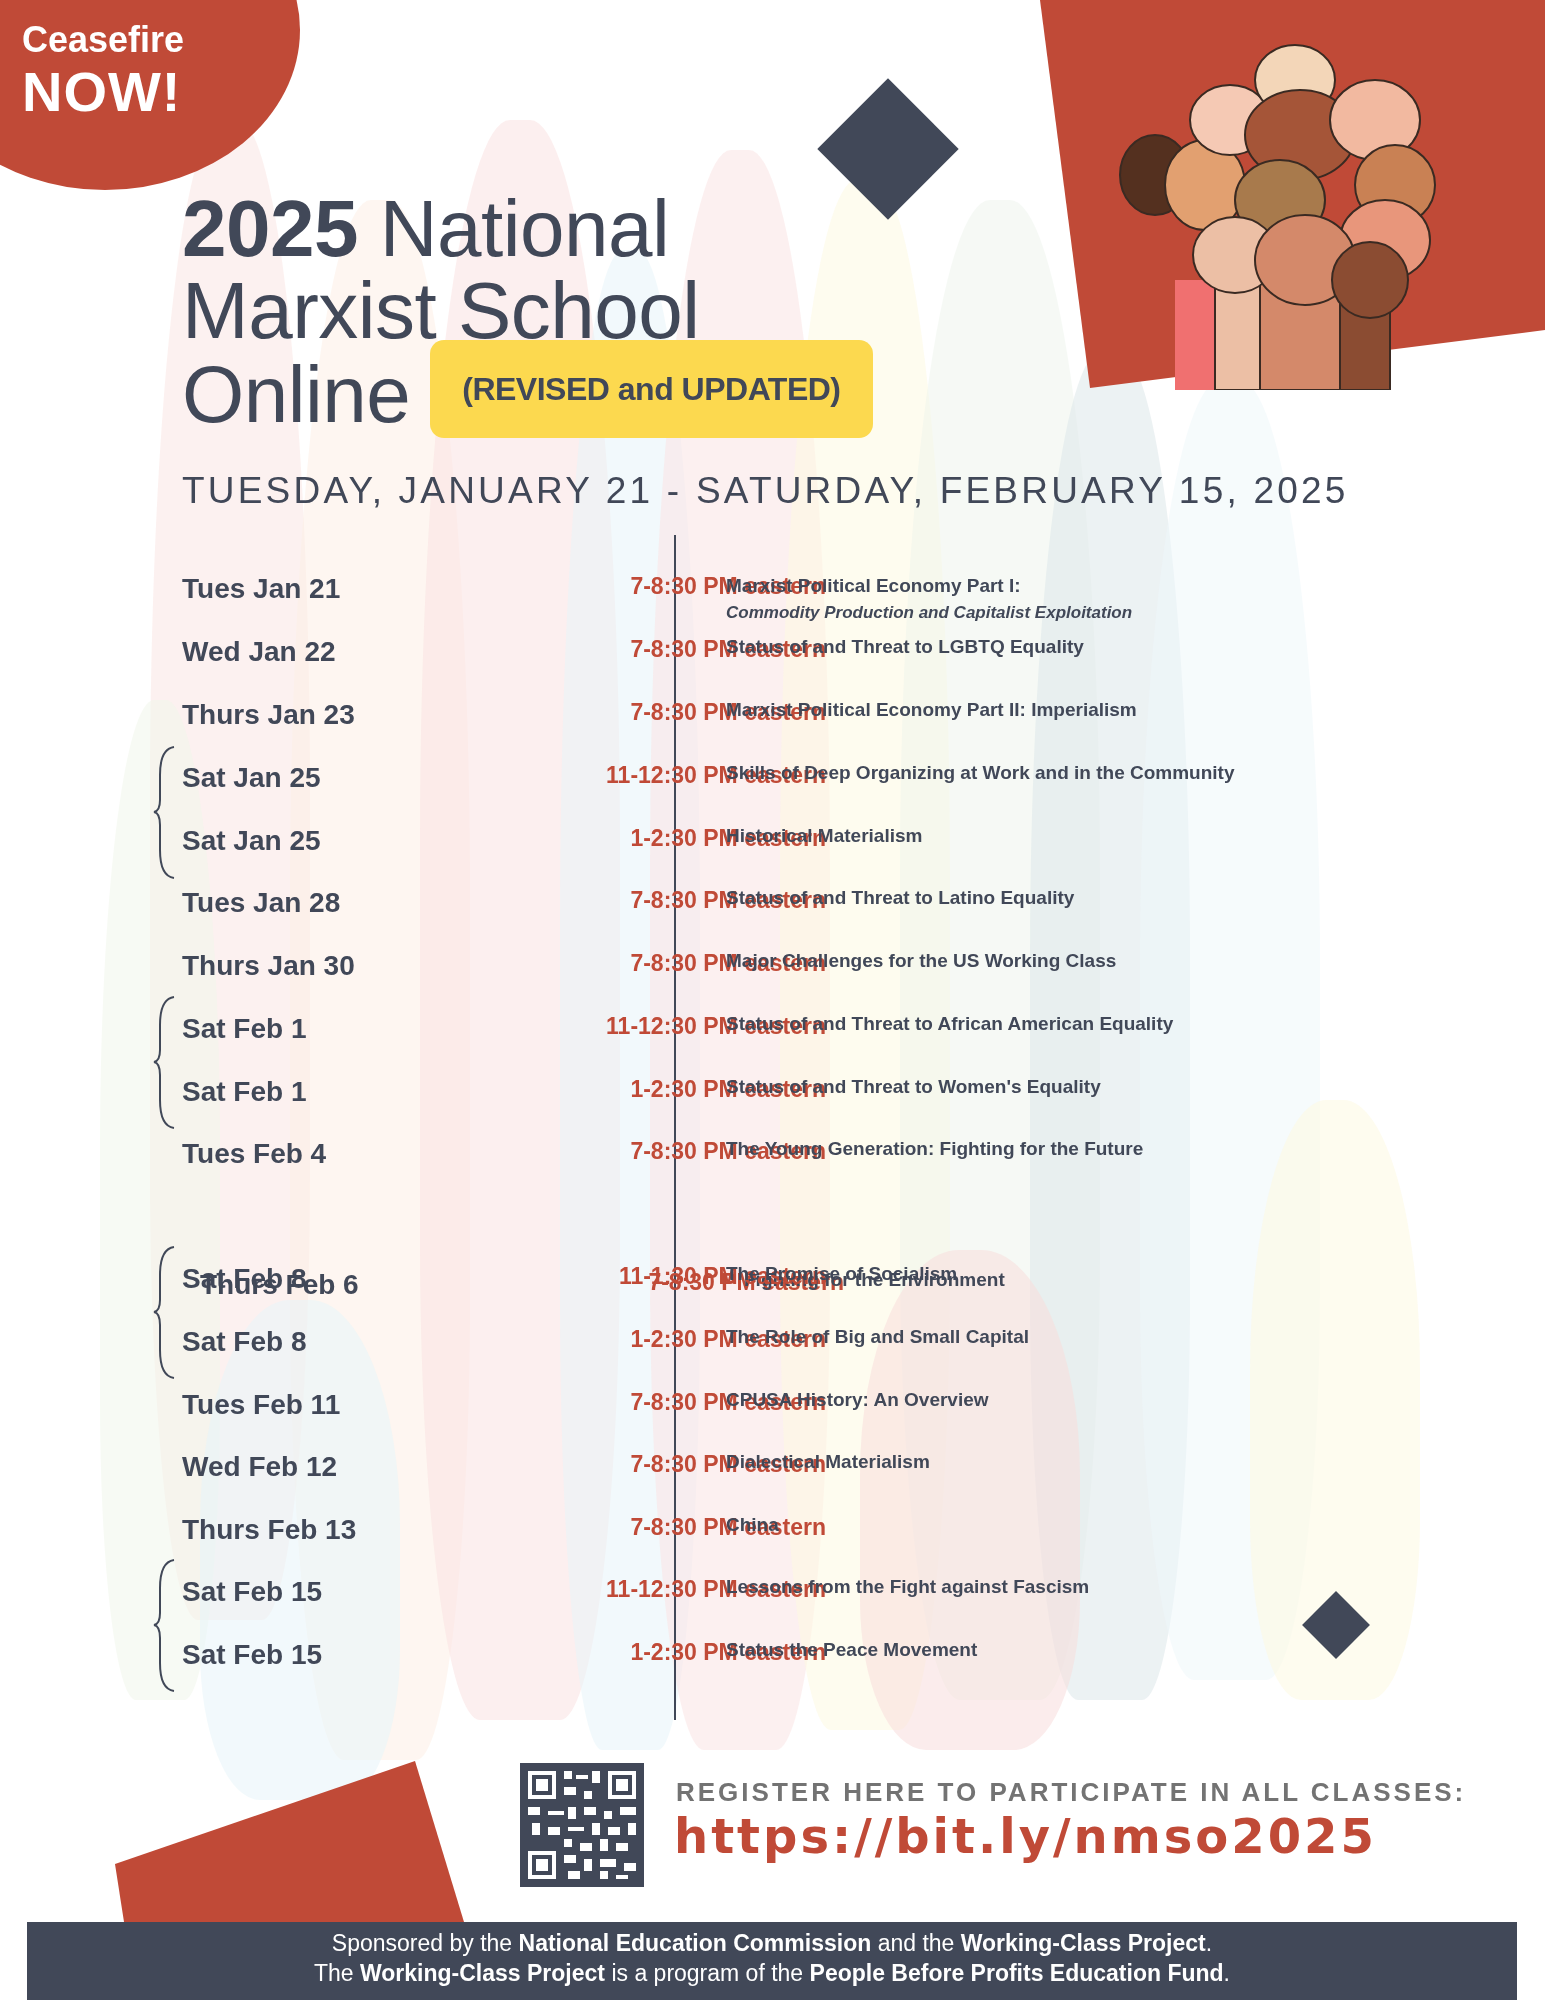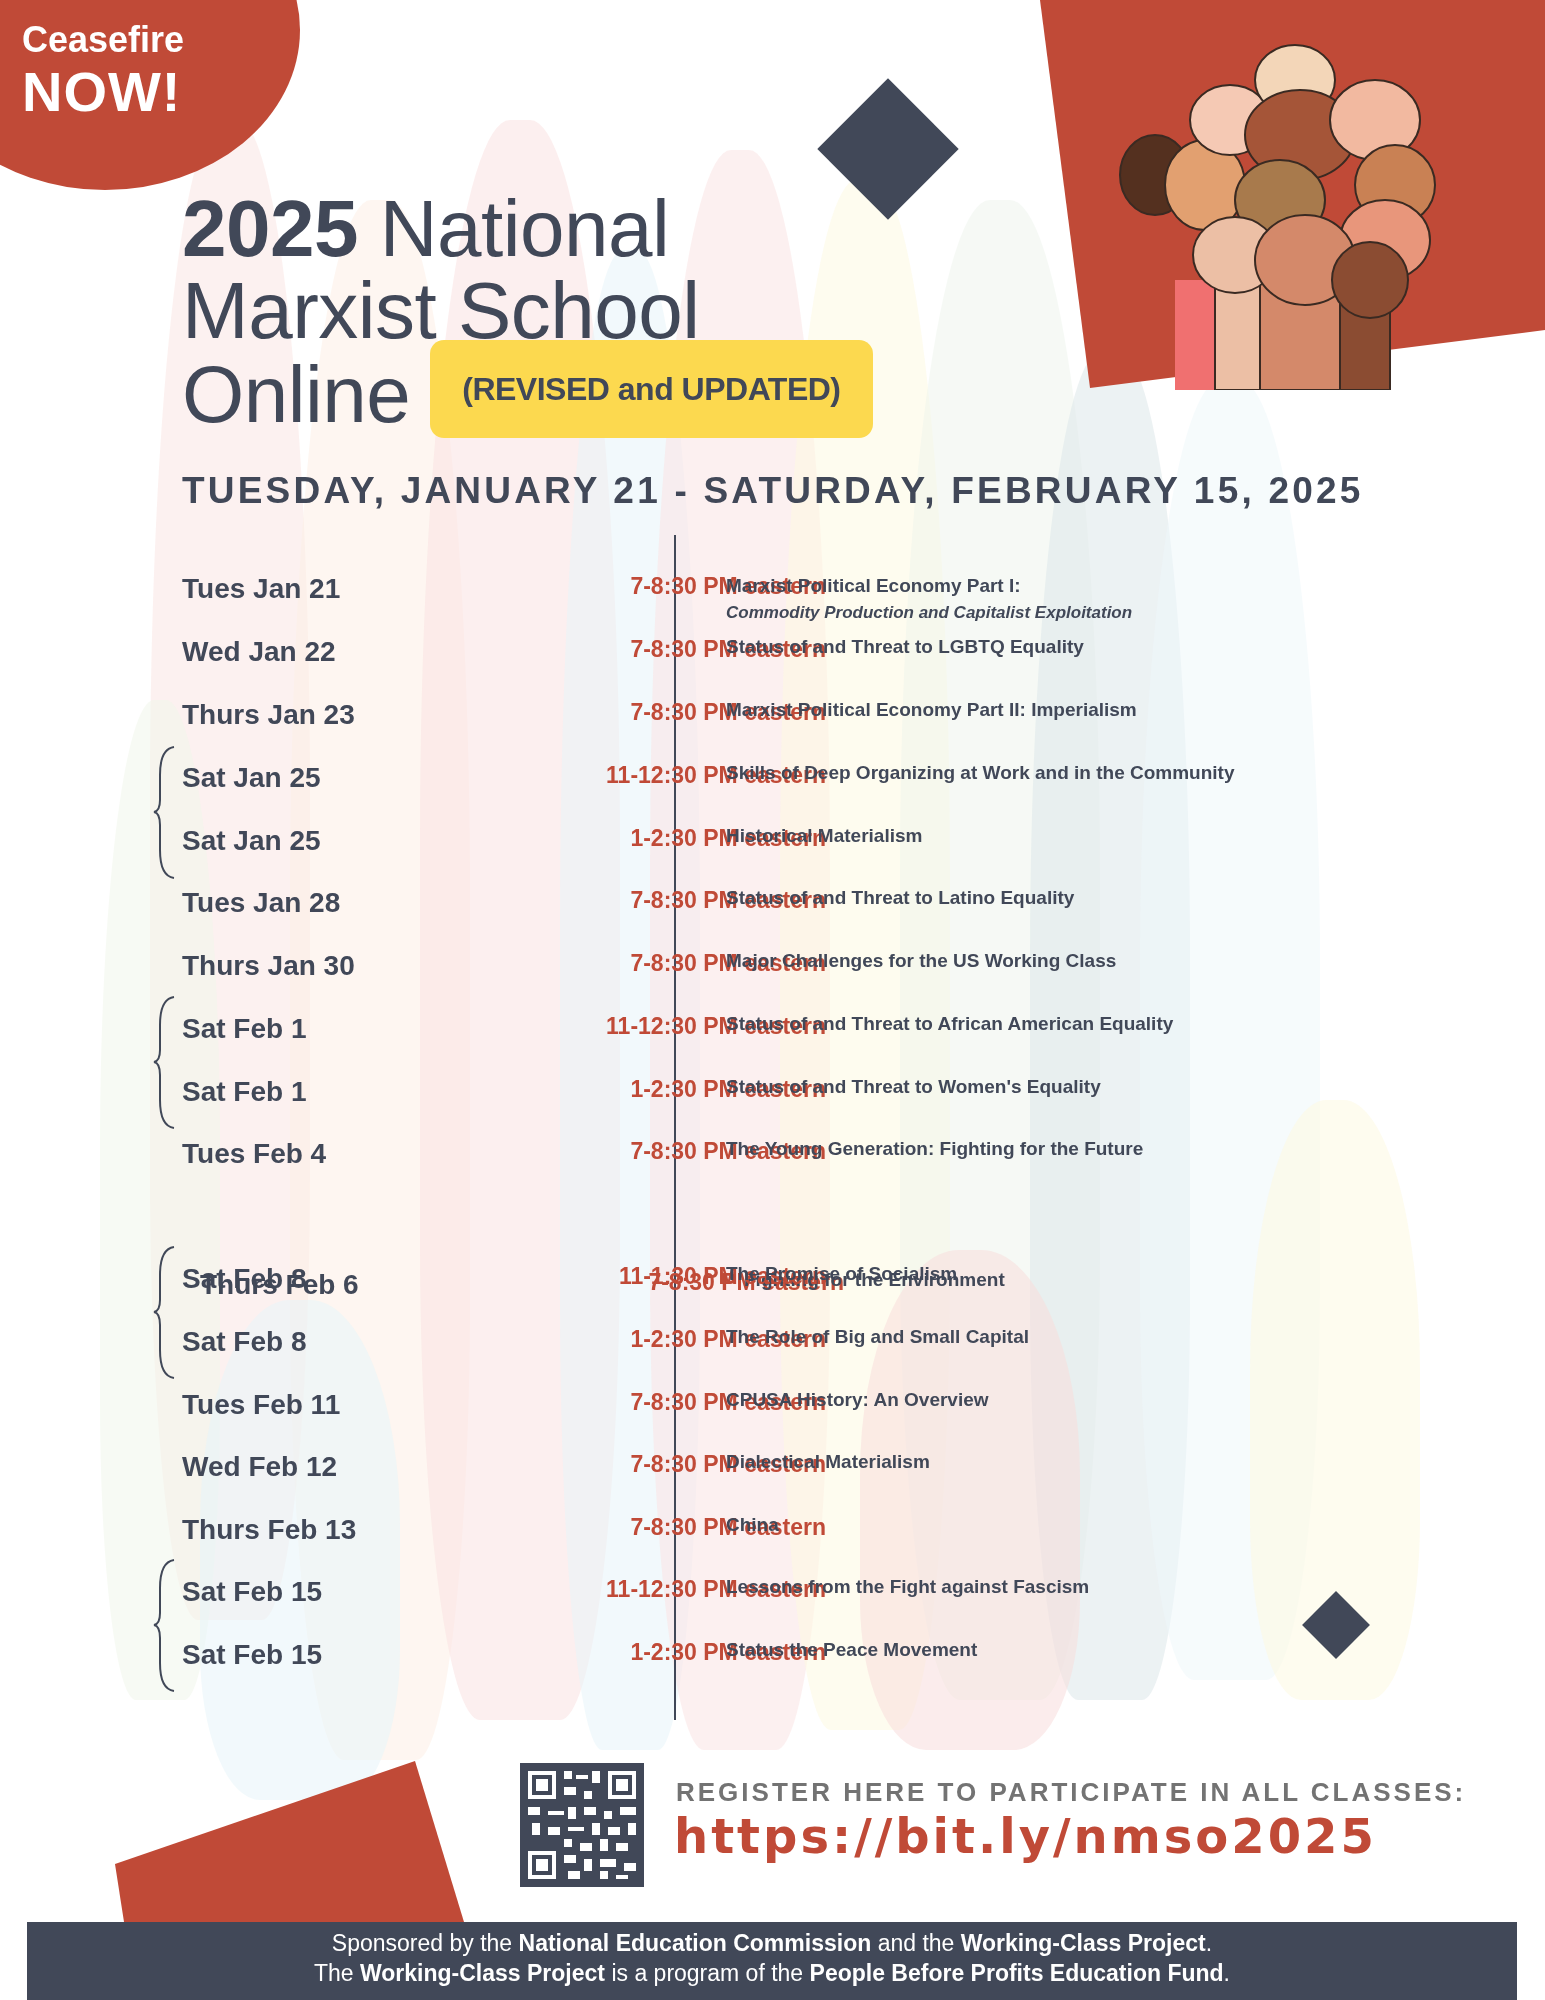--- a/index.html
+++ b/index.html
@@ -9,21 +9,21 @@
   .corner-badge{position:absolute;left:-90px;top:-130px;width:390px;height:320px;background:#c04a37;border-radius:50%;z-index:2;}
   .badge-text{position:absolute;left:22px;top:18px;z-index:3;color:#fff;font-weight:bold;}
   .badge-l1{font-size:36px;line-height:44px;}
   .badge-l2{font-size:56px;line-height:60px;letter-spacing:1px;}
   .fists-panel{position:absolute;left:1040px;top:0;width:505px;height:390px;z-index:2;}
   .diamond{position:absolute;background:#414858;transform:rotate(45deg);z-index:2;}
   .title-block{position:absolute;left:182px;top:188px;z-index:3;}
   .title-line{font-size:80px;line-height:82px;color:#414858;font-weight:normal;letter-spacing:-0.5px;}
   .title-year{font-weight:bold;}
   .revised{display:inline-block;vertical-align:middle;margin-left:20px;background:#fcd94f;border-radius:14px;padding:8px 32px;font-size:32px;font-weight:bold;color:#414858;position:relative;top:-12px;}
-  .date-range{position:absolute;left:182px;top:470px;font-size:37px;font-weight:bold;letter-spacing:3.2px;color:#414858;z-index:3;}
+  .date-range{position:absolute;left:182px;top:470px;font-size:37px;font-weight:normal;letter-spacing:3.2px;color:#414858;z-index:3;}
   .schedule{position:absolute;left:0;top:0;z-index:3;}
   .row{position:absolute;left:182px;width:1300px;height:40px;}
   .c-day{position:absolute;left:0;font-size:28px;font-weight:bold;color:#414858;white-space:nowrap;}
   .c-time{position:absolute;right:656px;font-size:23px;font-weight:bold;color:#c04a37;white-space:nowrap;text-align:right;}
   .c-topic{position:absolute;left:544px;font-size:19px;font-weight:bold;color:#414858;white-space:nowrap;}
   .c-sub{position:absolute;left:544px;top:30px;font-size:17px;font-style:italic;font-weight:bold;color:#414858;white-space:nowrap;}
   .divider{position:absolute;left:674px;top:535px;width:2px;height:1185px;background:#414858;z-index:3;}
   .brace{position:absolute;left:152px;width:26px;z-index:3;}
   .qr{position:absolute;left:520px;top:1763px;width:124px;height:124px;background:#414858;z-index:3;}
   .reg-label{position:absolute;left:676px;top:1777px;font-size:26px;font-weight:bold;letter-spacing:3px;color:#737373;z-index:3;white-space:nowrap;text-align:center;}

